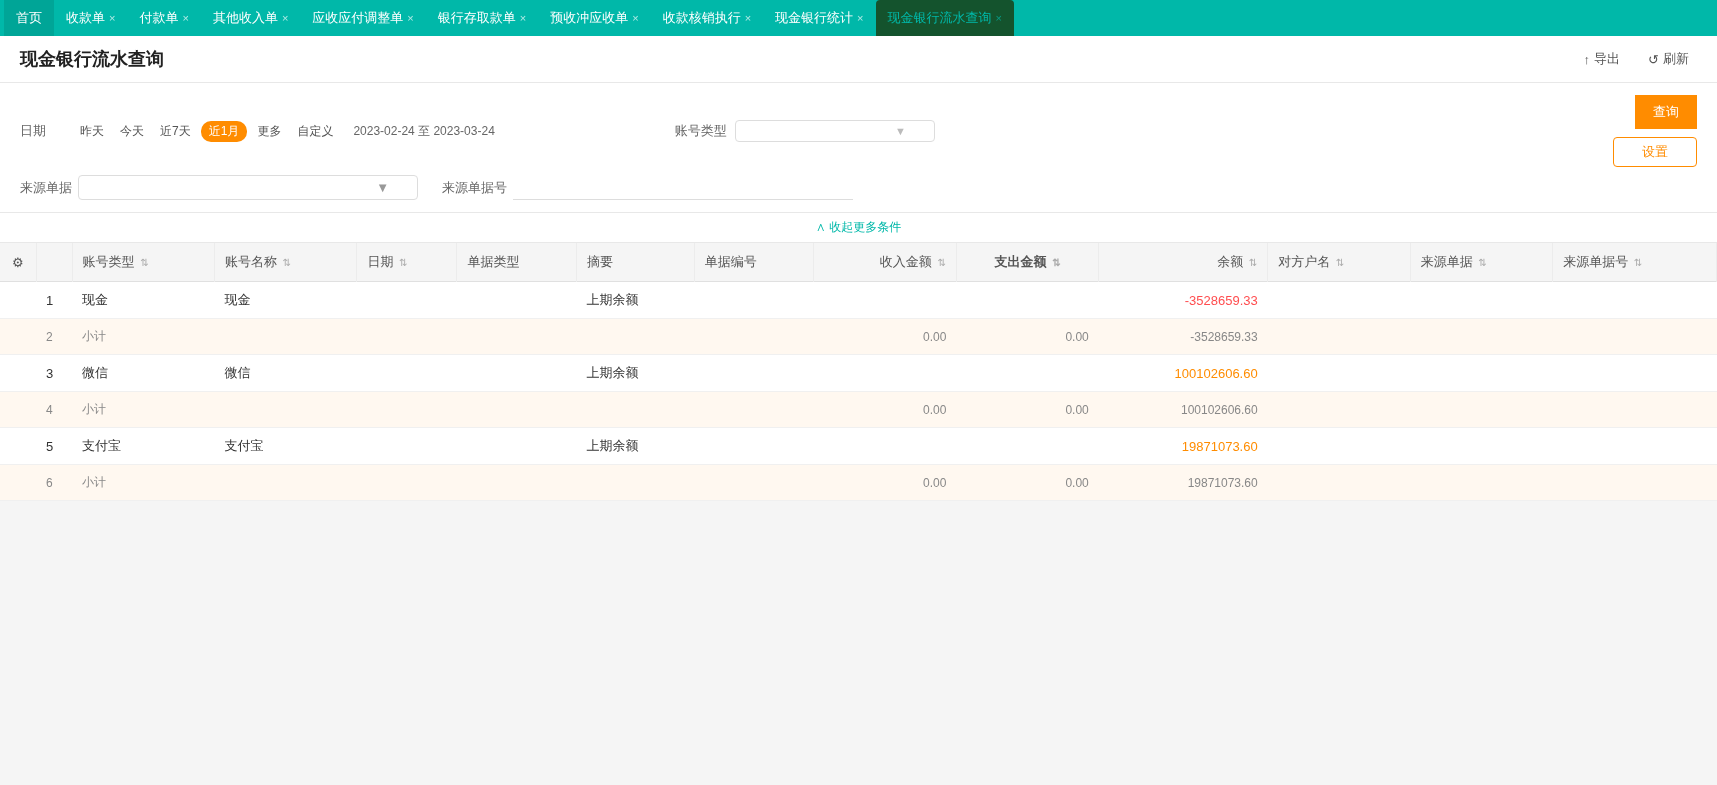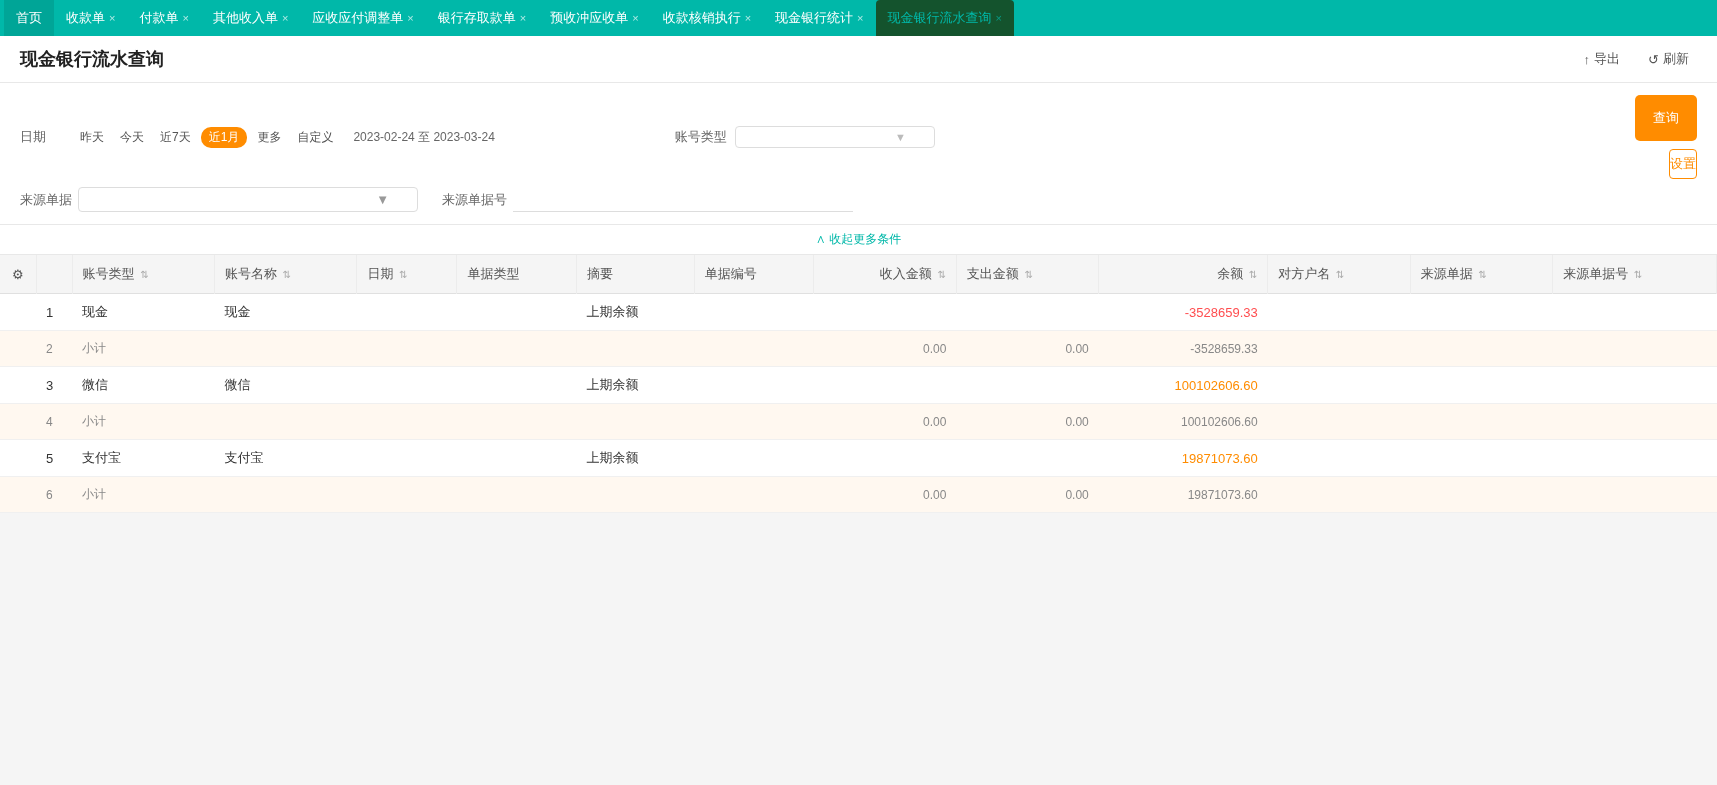--- a/index.html
+++ b/index.html
@@ -147,32 +147,32 @@
     .dots-btn {
       color: #ff8c00;
       font-size: 16px;
       margin-left: 6px;
       cursor: pointer;
     }
     .query-btn {
       background: #ff8c00;
       color: #fff;
       border: none;
-      border-radius: 5px;
-      padding: 14px 18px;
+      border-radius: 0;
+      padding: 8px 18px;
       cursor: pointer;
       font-size: 13px;
       margin-left: 12px;
     }
     .settings-btn {
       background: #fff;
       color: #ff8c00;
       border: 1px solid #ff8c00;
       border-radius: 4px;
-      padding: 5px 0;
+      padding: 5px 28px;
       cursor: pointer;
       font-size: 13px;
       margin-left: 6px;
       display: block;
       margin-top: 4px;
     }
     .right-buttons {
       display: flex;
       flex-direction: column;
       align-items: flex-end;
@@ -394,21 +394,21 @@
           <span>⚙</span>
         </th>
         <th style="width:36px;"></th>
         <th>账号类型 <span class="sort-icon">⇅</span></th>
         <th>账号名称 <span class="sort-icon">⇅</span></th>
         <th>日期 <span class="sort-icon">⇅</span></th>
         <th>单据类型</th>
         <th>摘要</th>
         <th>单据编号</th>
         <th style="text-align:right;">收入金额 <span class="sort-icon">⇅</span></th>
-        <th style="text-align:left;">支出金额 <span class="sort-icon">⇅</span></th>
+        <th style="text-align:center;font-weight:bold;">支出金额 <span class="sort-icon">⇅</span></th>
         <th style="text-align:right;">余额 <span class="sort-icon">⇅</span></th>
         <th>对方户名 <span class="sort-icon">⇅</span></th>
         <th>来源单据 <span class="sort-icon">⇅</span></th>
         <th>来源单据号 <span class="sort-icon">⇅</span></th>
       </tr>
     </thead>
     <tbody id="table-body">
     <tr>
           <td></td>
           <td>1</td>

